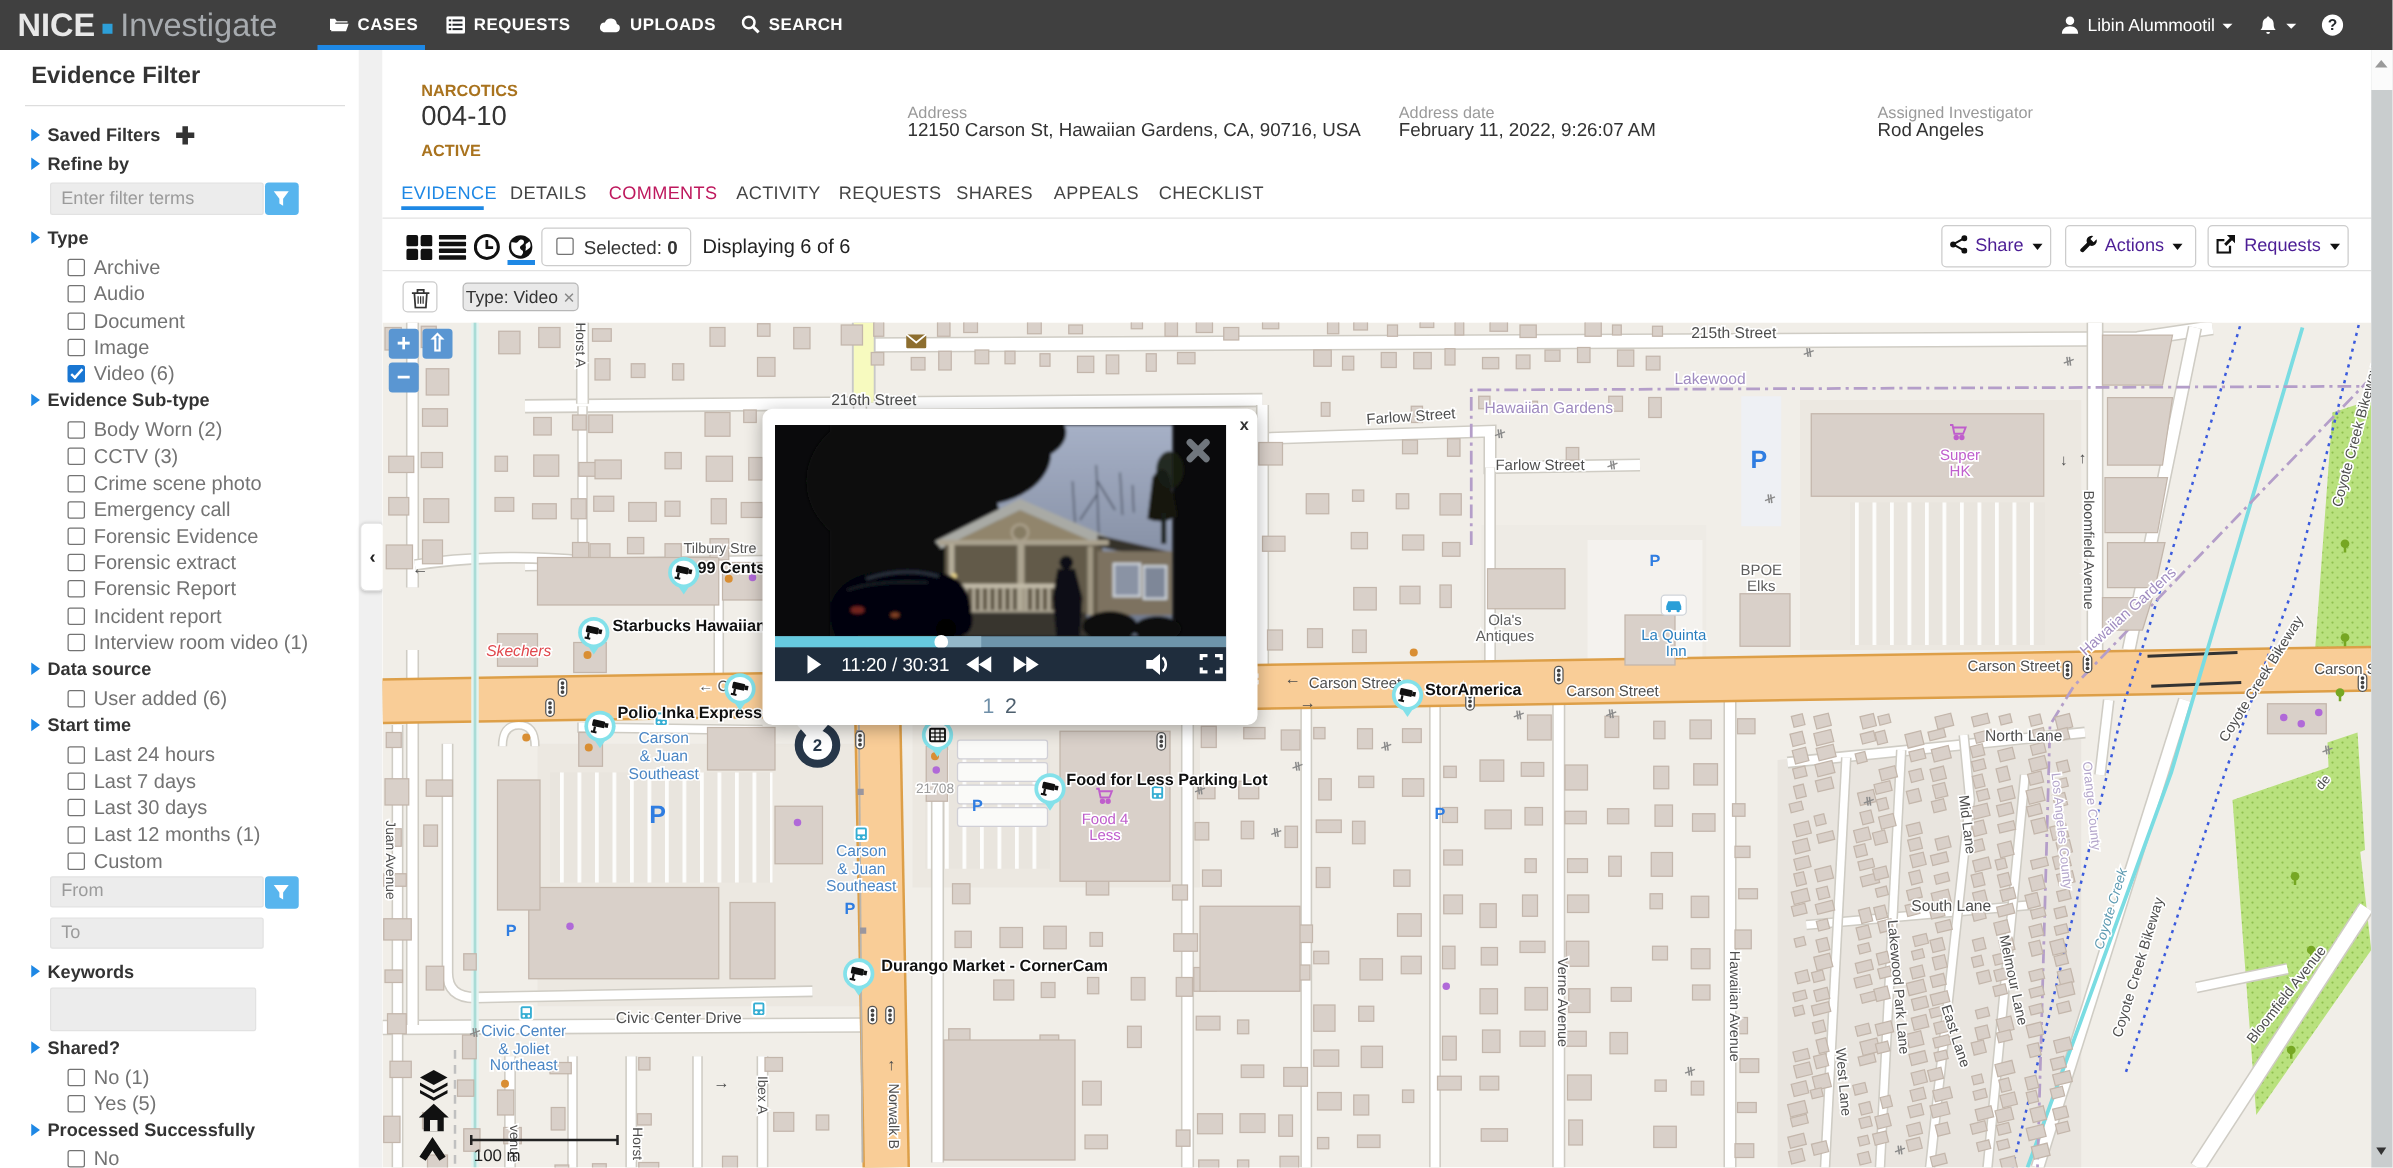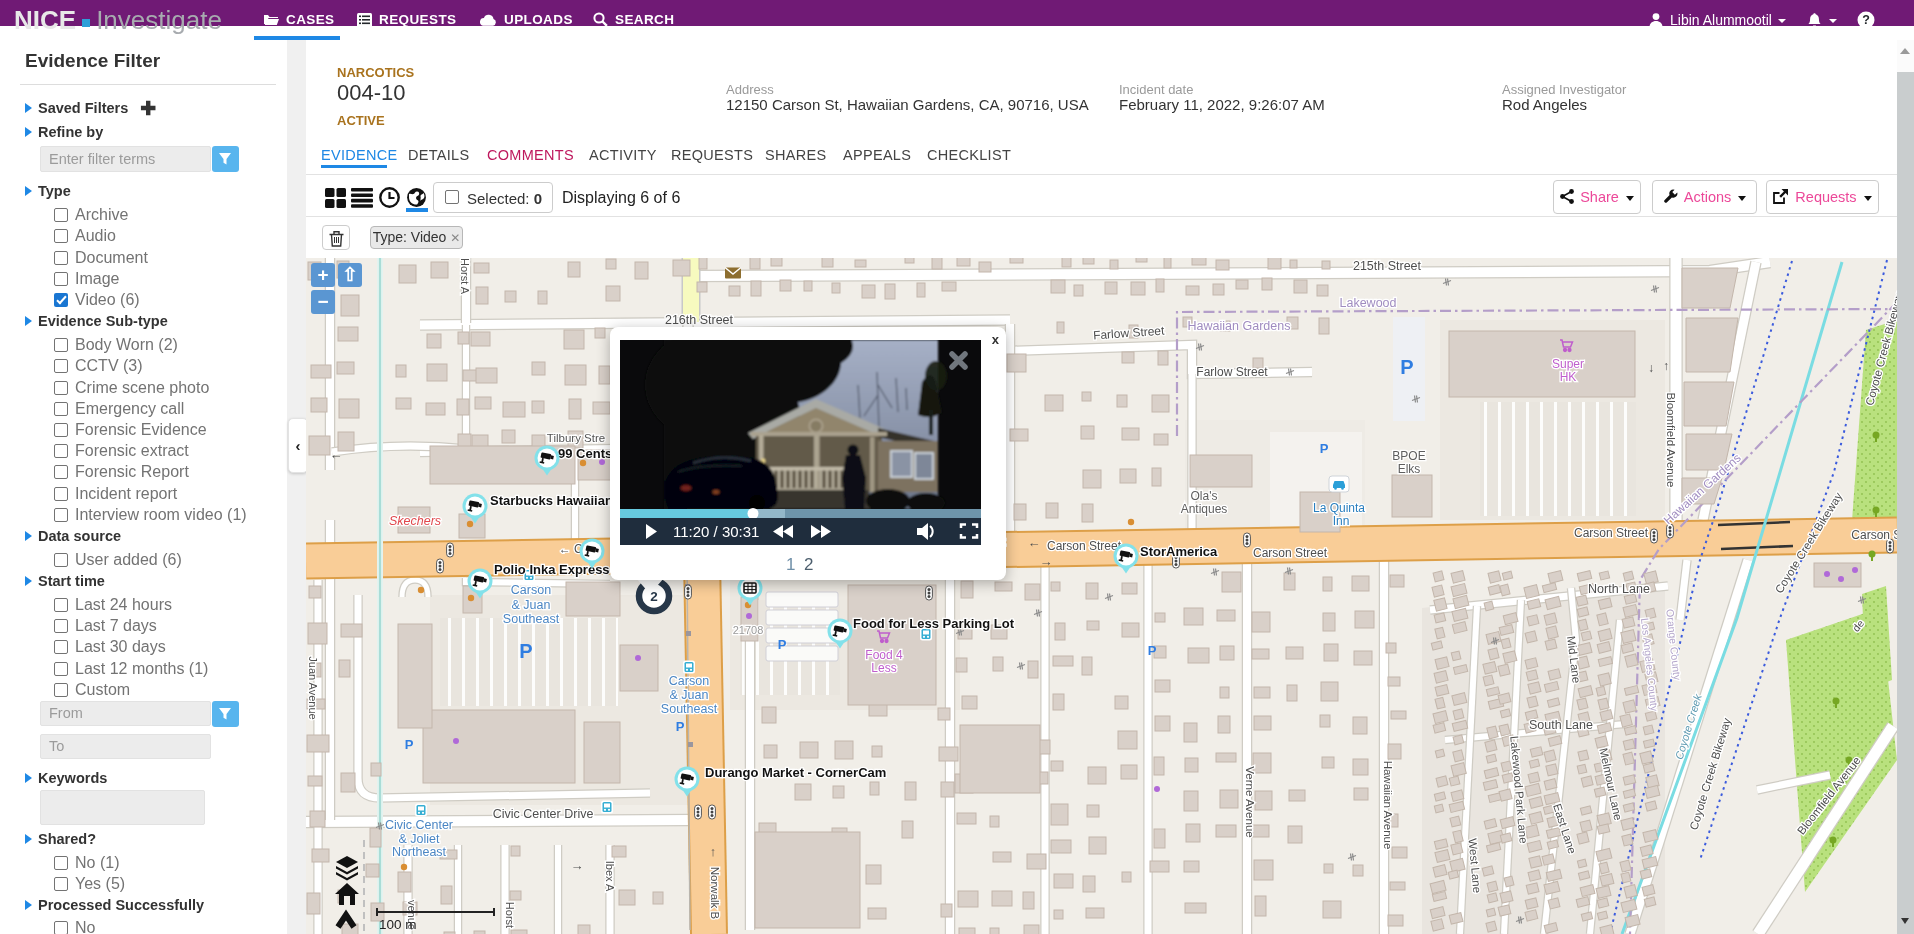--- a/index.html
+++ b/index.html
@@ -1,18 +1,18 @@
 <!DOCTYPE html>
 <html><head><meta charset="utf-8">
 <style>
 *{margin:0;padding:0;box-sizing:border-box}
 html,body{width:1914px;height:934px;overflow:hidden;font-family:"Liberation Sans",sans-serif;background:#fff}
 .abs{position:absolute}
 
-#nav{position:absolute;left:0;top:0;width:1914px;height:26px;background:#701a75;color:#fff}
+#nav{position:absolute;left:0;top:0;width:1914px;height:40px;background:#404040;color:#fff}
 .logo{position:absolute;left:14px;top:5px;font-size:26px;letter-spacing:0}
 .logo b{color:#e8e8e8;font-weight:bold}
 .logo .dot{display:inline-block;width:8px;height:8px;background:#2d9fd8;margin:0 6px 2px 6px}
 .logo span.inv{color:#a7abaf;font-weight:400}
 .navitem{position:absolute;top:0;height:40px;line-height:40px;color:#fff;font-size:13.5px;font-weight:700;letter-spacing:.4px}
 .navitem svg{vertical-align:-3px;margin-right:7px}
 .underline{position:absolute;height:4px;background:#1e88e5}
 .nright{position:absolute;top:0;height:40px;line-height:40px;color:#fff;font-size:14px}
 .caret{display:inline-block;width:0;height:0;border-left:4px solid transparent;border-right:4px solid transparent;border-top:4px solid #fff;vertical-align:2px;margin-left:6px}
 
@@ -31,21 +31,21 @@
 
 #gutter{position:absolute;left:287px;top:40px;width:19px;height:894px;background:#f0f0f0}
 #collapse{position:absolute;left:288px;top:418px;width:20px;height:55px;background:#fff;border:1px solid #e3e3e3;border-radius:5px;box-shadow:0 1px 3px rgba(0,0,0,.18);font-size:15px;color:#222;text-align:center;line-height:53px;font-weight:700}
 
 #main{position:absolute;left:306px;top:40px;width:1591px;height:894px;background:#fff}
 .lab{color:#9a9a9a;font-size:13px}
 .val{color:#333;font-size:15px}
 .ttl{color:#a9731e;font-size:13px;font-weight:700}
 .tab{position:absolute;top:107px;font-size:14.5px;color:#444;letter-spacing:.3px}
 .brdr{position:absolute;left:0;width:1591px;height:1px;background:#e2e2e2}
-.btn{position:absolute;top:140px;height:34px;border:1px solid #ccc;border-radius:4px;background:#fff;font-size:14.5px;color:#ec4899;text-align:center}
+.btn{position:absolute;top:140px;height:34px;border:1px solid #ccc;border-radius:4px;background:#fff;font-size:14.5px;color:#4c1d95;text-align:center}
 
 #popup{position:absolute;left:304px;top:287px;width:396px;height:253px;background:#fff;border-radius:8px;box-shadow:0 3px 14px rgba(0,0,0,.3)}
 #ptail{position:absolute;left:330px;top:538px;width:0;height:0;border-left:14px solid transparent;border-right:14px solid transparent;border-top:16px solid #fff}
 
 #sbar{position:absolute;left:1897px;top:40px;width:17px;height:894px;background:#c9cdce}
 #sbar .tr{position:absolute;left:0;top:0;width:17px;height:32px;background:#fbfbfb}
 </style></head><body>
 <div id="nav">
     <div class="logo"><b>NICE</b><span class="dot"></span><span class="inv">Investigate</span></div>
     <div class="navitem" style="left:263px"><svg width="16" height="14" viewBox="0 0 16 14">
@@ -127,21 +127,21 @@
     <div class="inp" style="left:40px;top:750px;width:165px;height:35px"></div>
   </div>
 <div id="gutter"></div>
 <div id="collapse">‹</div>
 <div id="main">
     <div class="ttl abs" style="left:31px;top:25px">NARCOTICS</div>
     <div class="abs" style="left:31px;top:40px;font-size:22px;color:#333">004-10</div>
     <div class="ttl abs" style="left:31px;top:73px">ACTIVE</div>
     <div class="lab abs" style="left:420px;top:42px">Address</div>
     <div class="val abs" style="left:420px;top:56px">12150 Carson St, Hawaiian Gardens, CA, 90716, USA</div>
-    <div class="lab abs" style="left:813px;top:42px">Incident date</div>
+    <div class="lab abs" style="left:813px;top:42px">Address date</div>
     <div class="val abs" style="left:813px;top:56px">February 11, 2022, 9:26:07 AM</div>
     <div class="lab abs" style="left:1196px;top:42px">Assigned Investigator</div>
     <div class="val abs" style="left:1196px;top:56px">Rod Angeles</div>
     <div class="tab" style="left:15px;color:#1e88e5">EVIDENCE</div>
     <div class="tab" style="left:102px;color:#444">DETAILS</div>
     <div class="tab" style="left:181px;color:#be185d">COMMENTS</div>
     <div class="tab" style="left:283px;color:#444">ACTIVITY</div>
     <div class="tab" style="left:365px;color:#444">REQUESTS</div>
     <div class="tab" style="left:459px;color:#444">SHARES</div>
     <div class="tab" style="left:537px;color:#444">APPEALS</div>

